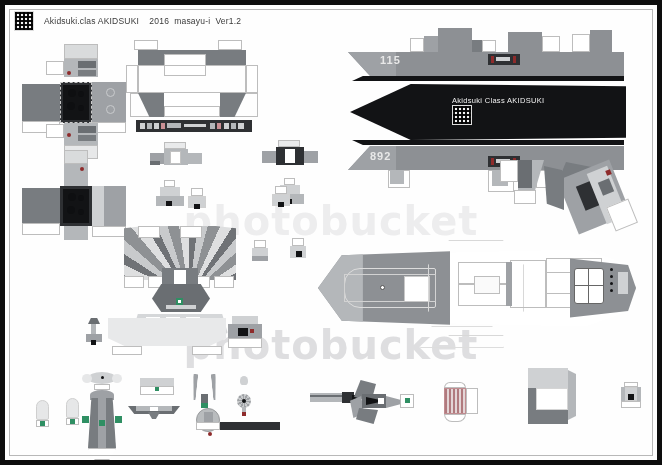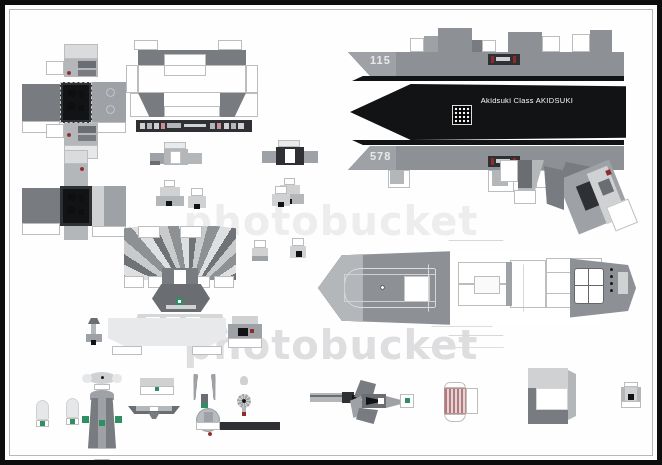--- a/index.html
+++ b/index.html
@@ -79,31 +79,35 @@
   .dk { background:#2e3033; }
   .blk{ background:#121315; }
   .wht{ background:#ffffff; }
   .red{ background:#8e2b2b; }
   .grn{ background:#2f8f63; }
   .pink { background: #c98f94; }
   
   .barrel { position:absolute; border-radius:50%; background:#0e0f11; }
   .ring   { position:absolute; border-radius:50%; border:1.2px solid #c9cbcd; }
   
-  #hull-label-box { position:absolute;text-align:center; }
+  #hull-label-box { position:absolute; }
   .hulltext { color:#f0f0f0; font-size:7.5px; letter-spacing:.3px; white-space:pre; }
 </style>
 </head>
 <body>
 
 <div id="sheet">
 
   <div id="watermark">photobucket</div>
   <div id="watermark2">photobucket</div>
 
+  <div id="header">
+    <div id="header-qr" class="qr"></div>
+    <div id="header-title">Akidsuki.clas AKIDSUKI    2016  masayu-i  Ver1.2</div>
+  </div>
 
   <div class="part" style="left:22px; top:44px; width:112px; height:118px;">
 
     <div class="pc cut" style="left:42px; top:0;   width:34px; height:15px; background:#d9dbdc;"></div>
     <div class="pc g5" style="left:42px; top:15px; width:34px; height:18px;"></div>
     <div class="pc g3" style="left:56px; top:17px; width:18px; height:7px;"></div>
     <div class="pc g2" style="left:56px; top:26px; width:18px; height:6px;"></div>
     <div class="pc red" style="left:45px; top:27px; width:4px; height:4px; border-radius:50%;"></div>
     <div class="pc cut" style="left:24px; top:17px; width:18px; height:14px; background:#fff;"></div>
 
@@ -225,21 +229,21 @@
 
     <div class="pc g1" style="left:8px; top:24px; width:276px; height:24px;
          clip-path: polygon(0 0, 100% 0, 100% 100%, 8% 100%);"></div>
     <div class="pc g4" style="left:8px; top:24px; width:48px; height:24px;
          clip-path: polygon(0 0, 100% 0, 100% 100%, 46% 100%);"></div>
 
     <div class="pc dk" style="left:148px; top:26px; width:32px; height:11px;"></div>
     <div class="pc red" style="left:151px; top:28px; width:3px; height:7px;"></div>
     <div class="pc g6" style="left:156px; top:29px; width:14px; height:4px;"></div>
     <div class="pc red" style="left:173px; top:28px; width:3px; height:7px;"></div>
-    <div class="lbl" style="left:30px; top:26px;">115</div>
+    <div class="lbl" style="left:40px; top:26px;">115</div>
 
     <div class="pc blk" style="left:12px; top:48px; width:272px; height:5px;
          clip-path: polygon(4% 0, 100% 0, 100% 100%, 0 100%);"></div>
 
     <div class="pc blk" style="left:10px; top:56px; width:276px; height:56px;
          clip-path: polygon(0 50%, 22% 0, 100% 4%, 100% 96%, 22% 100%);"></div>
     <div id="hull-label-box" style="left:112px; top:68px; width:150px; height:34px;">
       <div class="hulltext" style="left:2px; top:0;">Akidsuki Class AKIDSUKI</div>
       <div class="qr" style="left:118px; top:0; width:20px; height:20px;"></div>
     </div>
@@ -247,21 +251,21 @@
     <div class="pc blk" style="left:12px; top:112px; width:272px; height:5px;
          clip-path: polygon(0 0, 100% 0, 100% 100%, 4% 100%);"></div>
     <div class="pc g1" style="left:8px; top:118px; width:276px; height:24px;
          clip-path: polygon(8% 0, 100% 0, 100% 100%, 0 100%);"></div>
     <div class="pc g4" style="left:8px; top:118px; width:48px; height:24px;
          clip-path: polygon(46% 0, 100% 0, 100% 100%, 0 100%);"></div>
     <div class="pc dk" style="left:148px; top:128px; width:32px; height:11px;"></div>
     <div class="pc red" style="left:151px; top:130px; width:3px; height:7px;"></div>
     <div class="pc g6" style="left:156px; top:131px; width:14px; height:4px;"></div>
     <div class="pc red" style="left:173px; top:130px; width:3px; height:7px;"></div>
-    <div class="lbl" style="left:30px; top:122px;">578</div>
+    <div class="lbl" style="left:30px; top:122px;">892</div>
 
     <div class="pc cut" style="left:148px; top:142px; width:26px; height:22px; background:#fff;"></div>
     <div class="pc g5" style="left:152px; top:142px; width:16px; height:16px;"></div>
     <div class="pc cut" style="left:196px; top:142px; width:20px; height:18px; background:#fff;"></div>
     <div class="pc cut" style="left:48px;  top:142px; width:22px; height:18px; background:#fff;"></div>
     <div class="pc g5" style="left:50px;  top:142px; width:14px; height:14px;"></div>
   </div>
 
   <div class="part" style="left:550px; top:158px; width:104px; height:80px;">
     <div class="pc g2" style="left:4px; top:4px; width:40px; height:40px;

